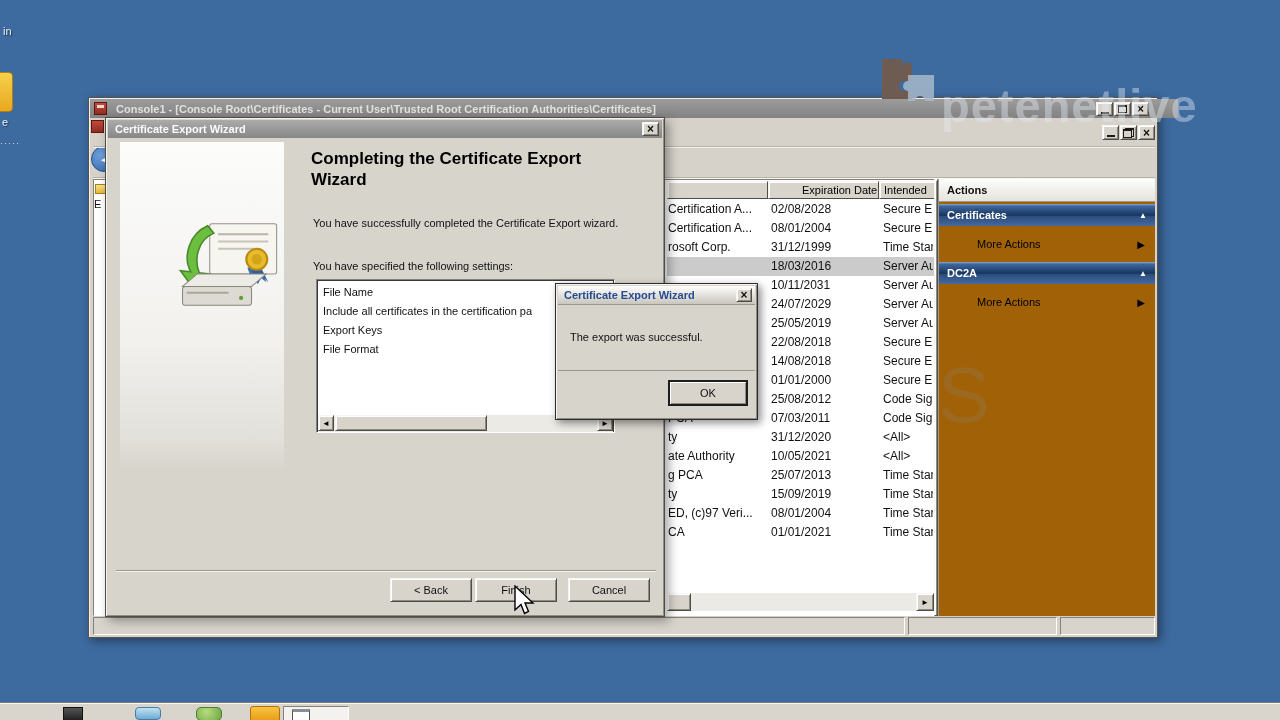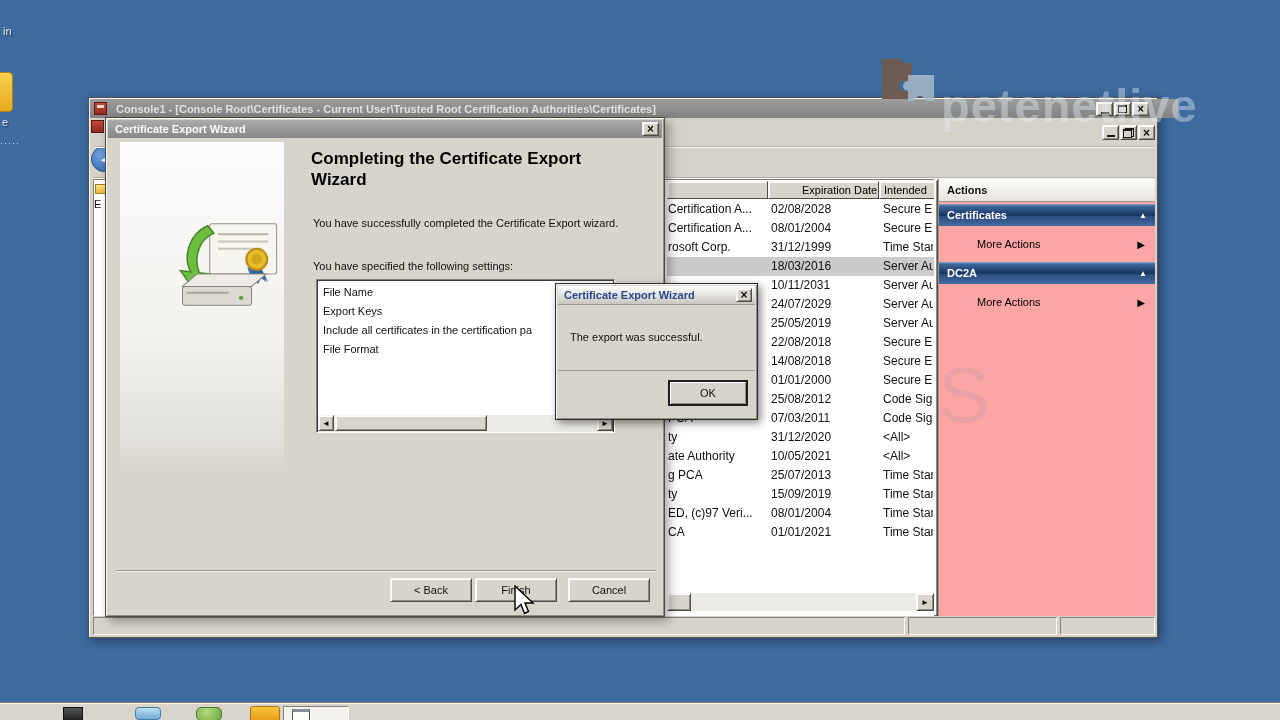--- a/index.html
+++ b/index.html
@@ -32,21 +32,21 @@
   
   .col-head { position:absolute; top:83px; height:18px; background:#D8D4CC; border:1px solid; border-color:#F6F5F1 #4F4D48 #4F4D48 #F6F5F1; box-shadow:inset 1px 1px 0 #FFF; font-size:11px; display:flex; align-items:center; padding-left:4px; color:#000; }
   .list-rows { position:absolute; left:578px; top:102px; width:267px; }
   .list-row { position:relative; height:19px; font-size:12px; white-space:nowrap; }
   .list-row.selected { background:#CBCBCB; }
   .cell-name { position:absolute; left:1px; top:2px; width:100px; overflow:hidden; }
   .cell-date { position:absolute; left:104px; top:2px; }
   .cell-purpose { position:absolute; left:216px; top:2px; width:50px; overflow:hidden; }
 
   
-  .actions-pane { left:849px; top:81px; width:217px; height:437px; background:#fca5a5; border-left:1px solid #9B978E; }
+  .actions-pane { left:849px; top:81px; width:217px; height:437px; background:#a16207; border-left:1px solid #9B978E; }
   .actions-header { height:23px; background:linear-gradient(180deg,#FDFDFB,#E6E3DC); border-bottom:1px solid #9B978E; font-weight:bold; display:flex; align-items:center; padding-left:8px; }
   .action-bar { height:22px; background:linear-gradient(180deg,#8AA8D0 0%,#3F669C 10%,#16355F 52%,#2A4B7D 54%,#456A9F 100%); color:#FFF; font-weight:bold; display:flex; align-items:center; padding:0 8px; }
   .action-bar .chev { margin-left:auto; font-size:8px; }
   .action-item { height:36px; display:flex; align-items:center; padding:0 10px 0 38px; font-size:11px; color:#000; }
   .action-item .arr { margin-left:auto; font-size:10px; }
 
   
   .hscroll { position:absolute; background:#ECEAE4; }
   .scroll-btn { position:absolute; width:18px; height:18px; background:#D8D4CC; border:1px solid; border-color:#F6F5F1 #4F4D48 #4F4D48 #F6F5F1; box-shadow:inset 1px 1px 0 #FFF, inset -1px -1px 0 #8D8A82; display:flex; align-items:center; justify-content:center; font-size:8px; color:#000; }
   .scroll-thumb { position:absolute; background:#D8D4CC; border:1px solid; border-color:#F6F5F1 #4F4D48 #4F4D48 #F6F5F1; box-shadow:inset 1px 1px 0 #FFF, inset -1px -1px 0 #8D8A82; }
@@ -310,23 +310,23 @@
 
     <div class="a wizard-heading">Completing the Certificate Export Wizard</div>
     <div class="a wizard-text">You have successfully completed the Certificate Export wizard.</div>
     <div class="a wizard-text2">You have specified the following settings:</div>
 
     <div class="a settings-box">
       <div style="padding-top:3px;">
 
           <div class="item">File Name</div>
 
+          <div class="item">Include all certificates in the certification pa</div>
+
           <div class="item">Export Keys</div>
-
-          <div class="item">Include all certificates in the certification pa</div>
 
           <div class="item">File Format</div>
         </div>
       <div class="hscroll" style="left:1px;top:135px;width:295px;height:17px;">
         <div class="scroll-btn" style="left:0;top:0;width:16px;height:16px;">
             <span>◄</span>
           </div>
         <div class="scroll-thumb" style="left:17px;top:0;width:152px;height:16px;"></div>
         <div class="scroll-btn" style="left:279px;top:0;width:16px;height:16px;">
             <span>►</span>

